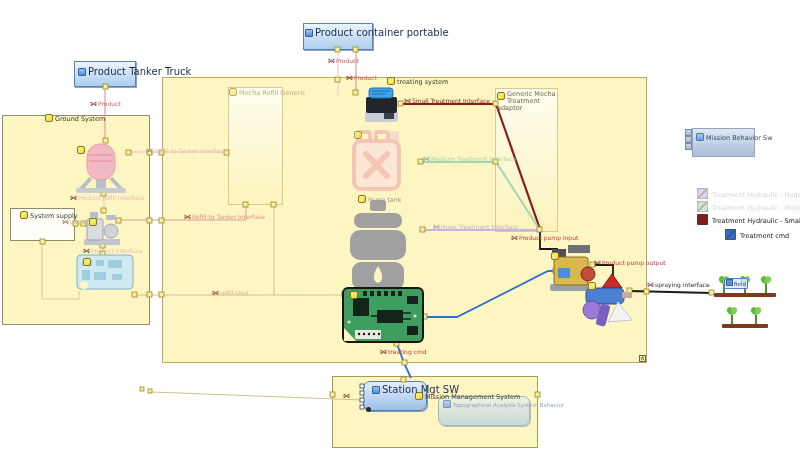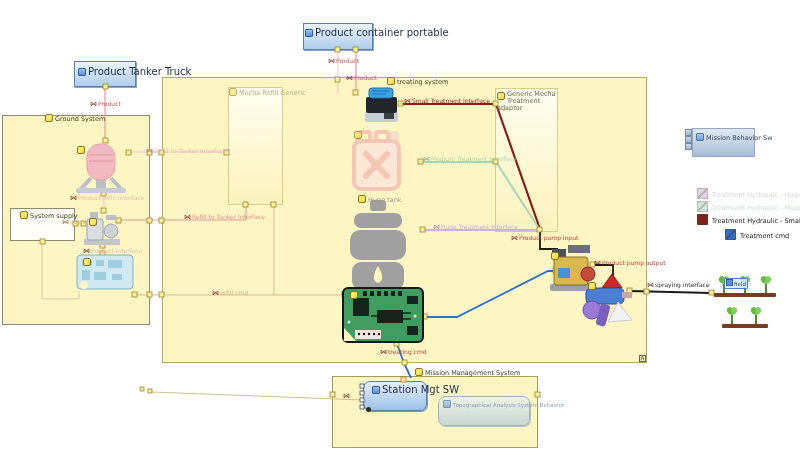--- a/index.html
+++ b/index.html
@@ -310,21 +310,21 @@
   <span class="lbl" style="left:229px;top:88px;color:#b8ae84;">
     <span class="pic" style="opacity:.6;"></span><span>Mecha Refill Generic</span></span>
   <span class="lbl" style="left:387px;top:77px;">
     <span class="pic"></span><span>treating system</span></span>
   <span class="lbl wrap" style="left:497px;top:91px;color:#6a6a4a;">
     <span class="pic" style="float:left;margin-top:1px;"></span><span>Generic Mecha Treatment adaptor</span></span>
   <span class="lbl" style="left:358px;top:195px;color:#9a9a8a;">
     <span class="pic"></span><span>Huge tank</span></span>
   <span class="lbl" style="left:696px;top:133px;color:#3a4a62;">
     <span class="bic" style="opacity:.8;"></span><span>Mission Behavior Sw</span></span>
-  <span class="lbl" style="left:388px;top:368px;padding-left:27px;">
+  <span class="lbl" style="left:388px;top:392px;padding-left:27px;">
     <span class="pic"></span><span>Mission Management System</span></span>
   <span class="lbl bluelbl" style="left:372px;top:386px;">
     <span class="bic"></span><span>Station Mgt SW</span></span>
   <span class="lbl" style="left:443px;top:400px;color:#8aa4c4;font-size:5.5px;">
     <span class="bic" style="opacity:.6;"></span><span>Topographical Analysis System Behavior</span></span>
 
   <span class="lbl" style="left:77px;top:146px;"><span class="pic"></span></span>
   <span class="lbl" style="left:89px;top:218px;"><span class="pic"></span></span>
   <span class="lbl" style="left:83px;top:258px;"><span class="pic"></span></span>
   <span class="lbl" style="left:354px;top:131px;"><span class="pic" style="opacity:.7;"></span></span>

